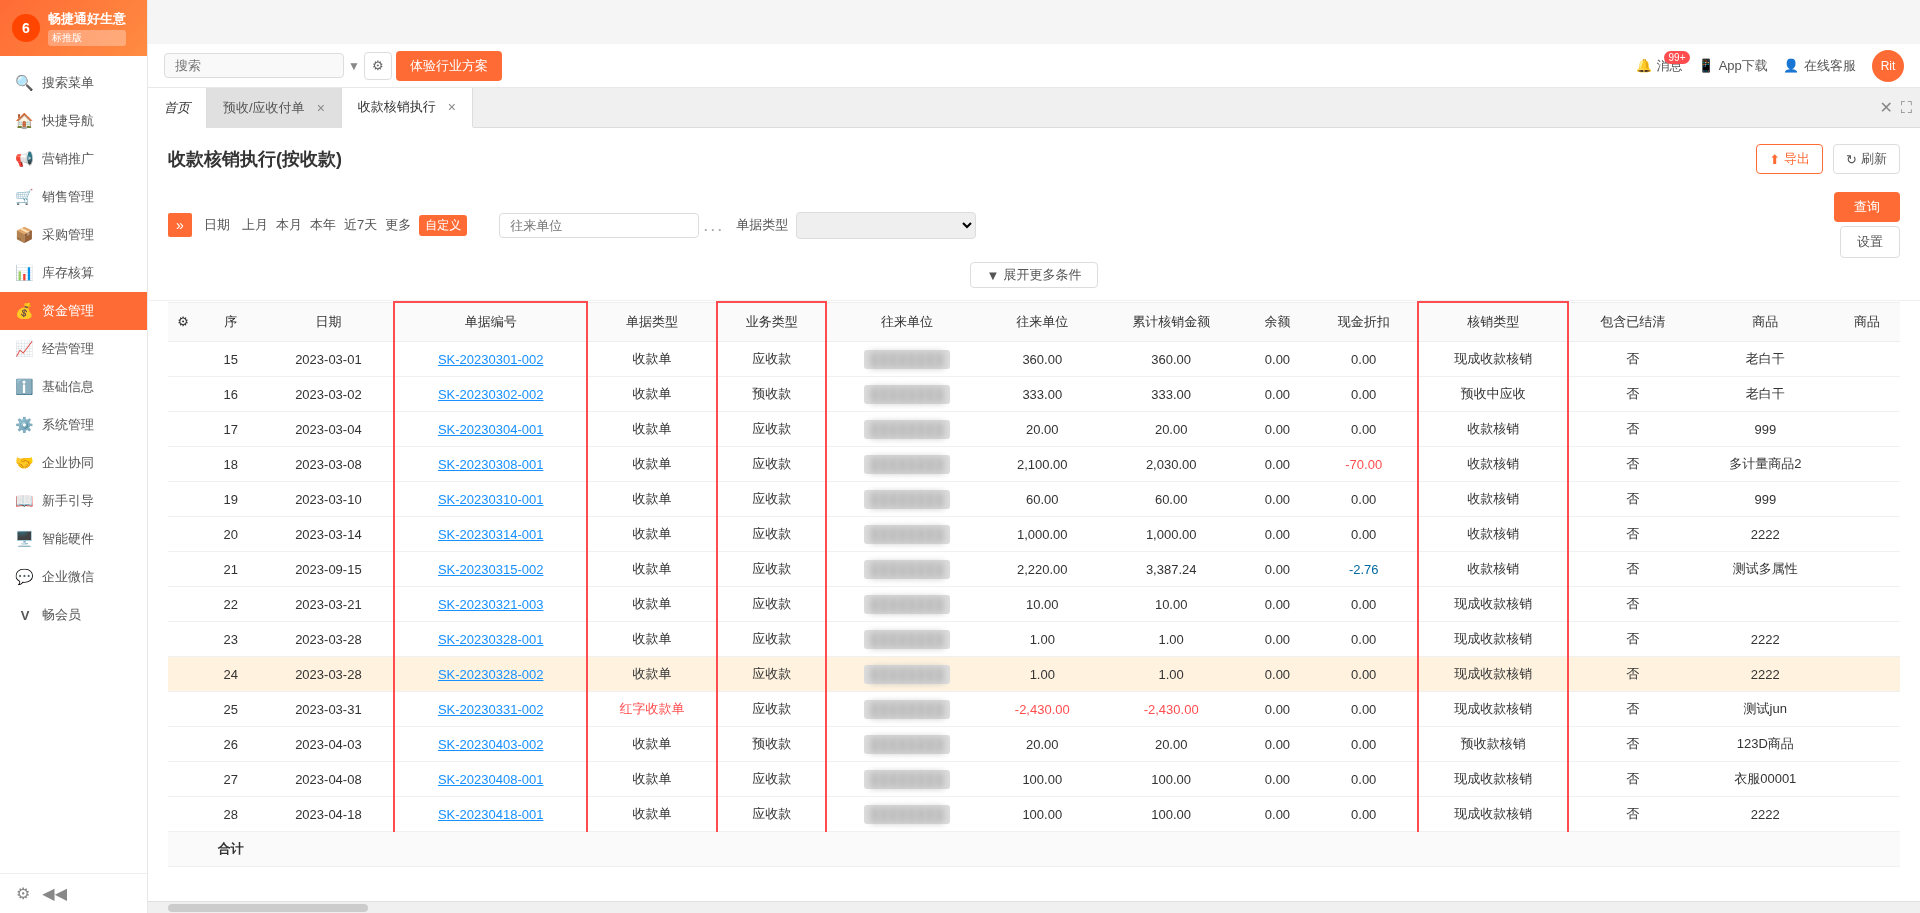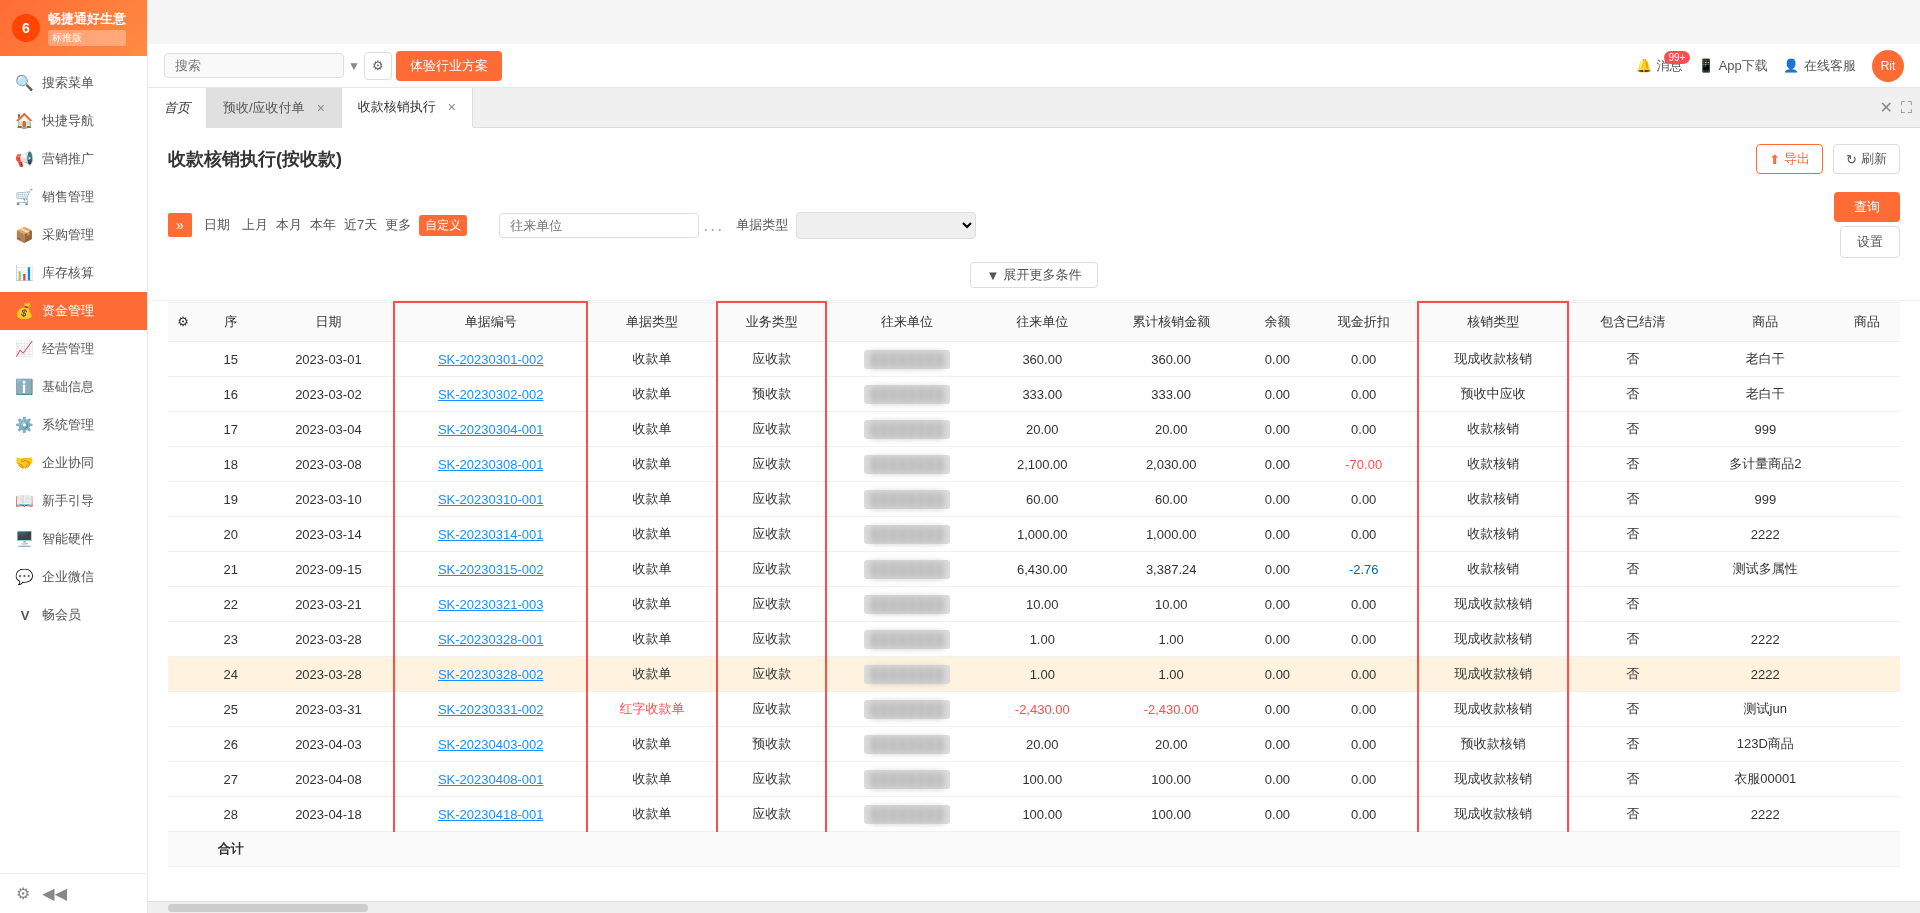--- a/index.html
+++ b/index.html
@@ -386,21 +386,21 @@
               <td style=""></td>
             </tr>
             <tr>
               <td style=""></td>
               <td style="">21</td>
               <td style="">2023-09-15</td>
               <td style="border-left: 2px solid rgb(255, 77, 79); border-right: 2px solid rgb(255, 77, 79);"><a href="#" style="color: rgb(24, 144, 255);">SK-20230315-002</a></td>
               <td style="">收款单</td>
               <td style="border-left: 2px solid rgb(255, 77, 79); border-right: 2px solid rgb(255, 77, 79);">应收款</td>
               <td style="color: transparent; text-shadow: rgb(187, 187, 187) 0px 0px 7px;"><span style="color:transparent;text-shadow:0 0 7px #bbb;background:#ddd;border-radius:3px;padding:2px 6px;">████████</span></td>
-              <td style="">6,430.00</td>
+              <td style="">2,220.00</td>
               <td style="">3,387.24</td>
               <td style="">0.00</td>
               <td style="color: #0369a1;">-2.76</td>
               <td style="border-left: 2px solid rgb(255, 77, 79); border-right: 2px solid rgb(255, 77, 79);">收款核销</td>
               <td style="">否</td>
               <td style="">测试多属性</td>
               <td style=""></td>
             </tr>
             <tr>
               <td style=""></td>

